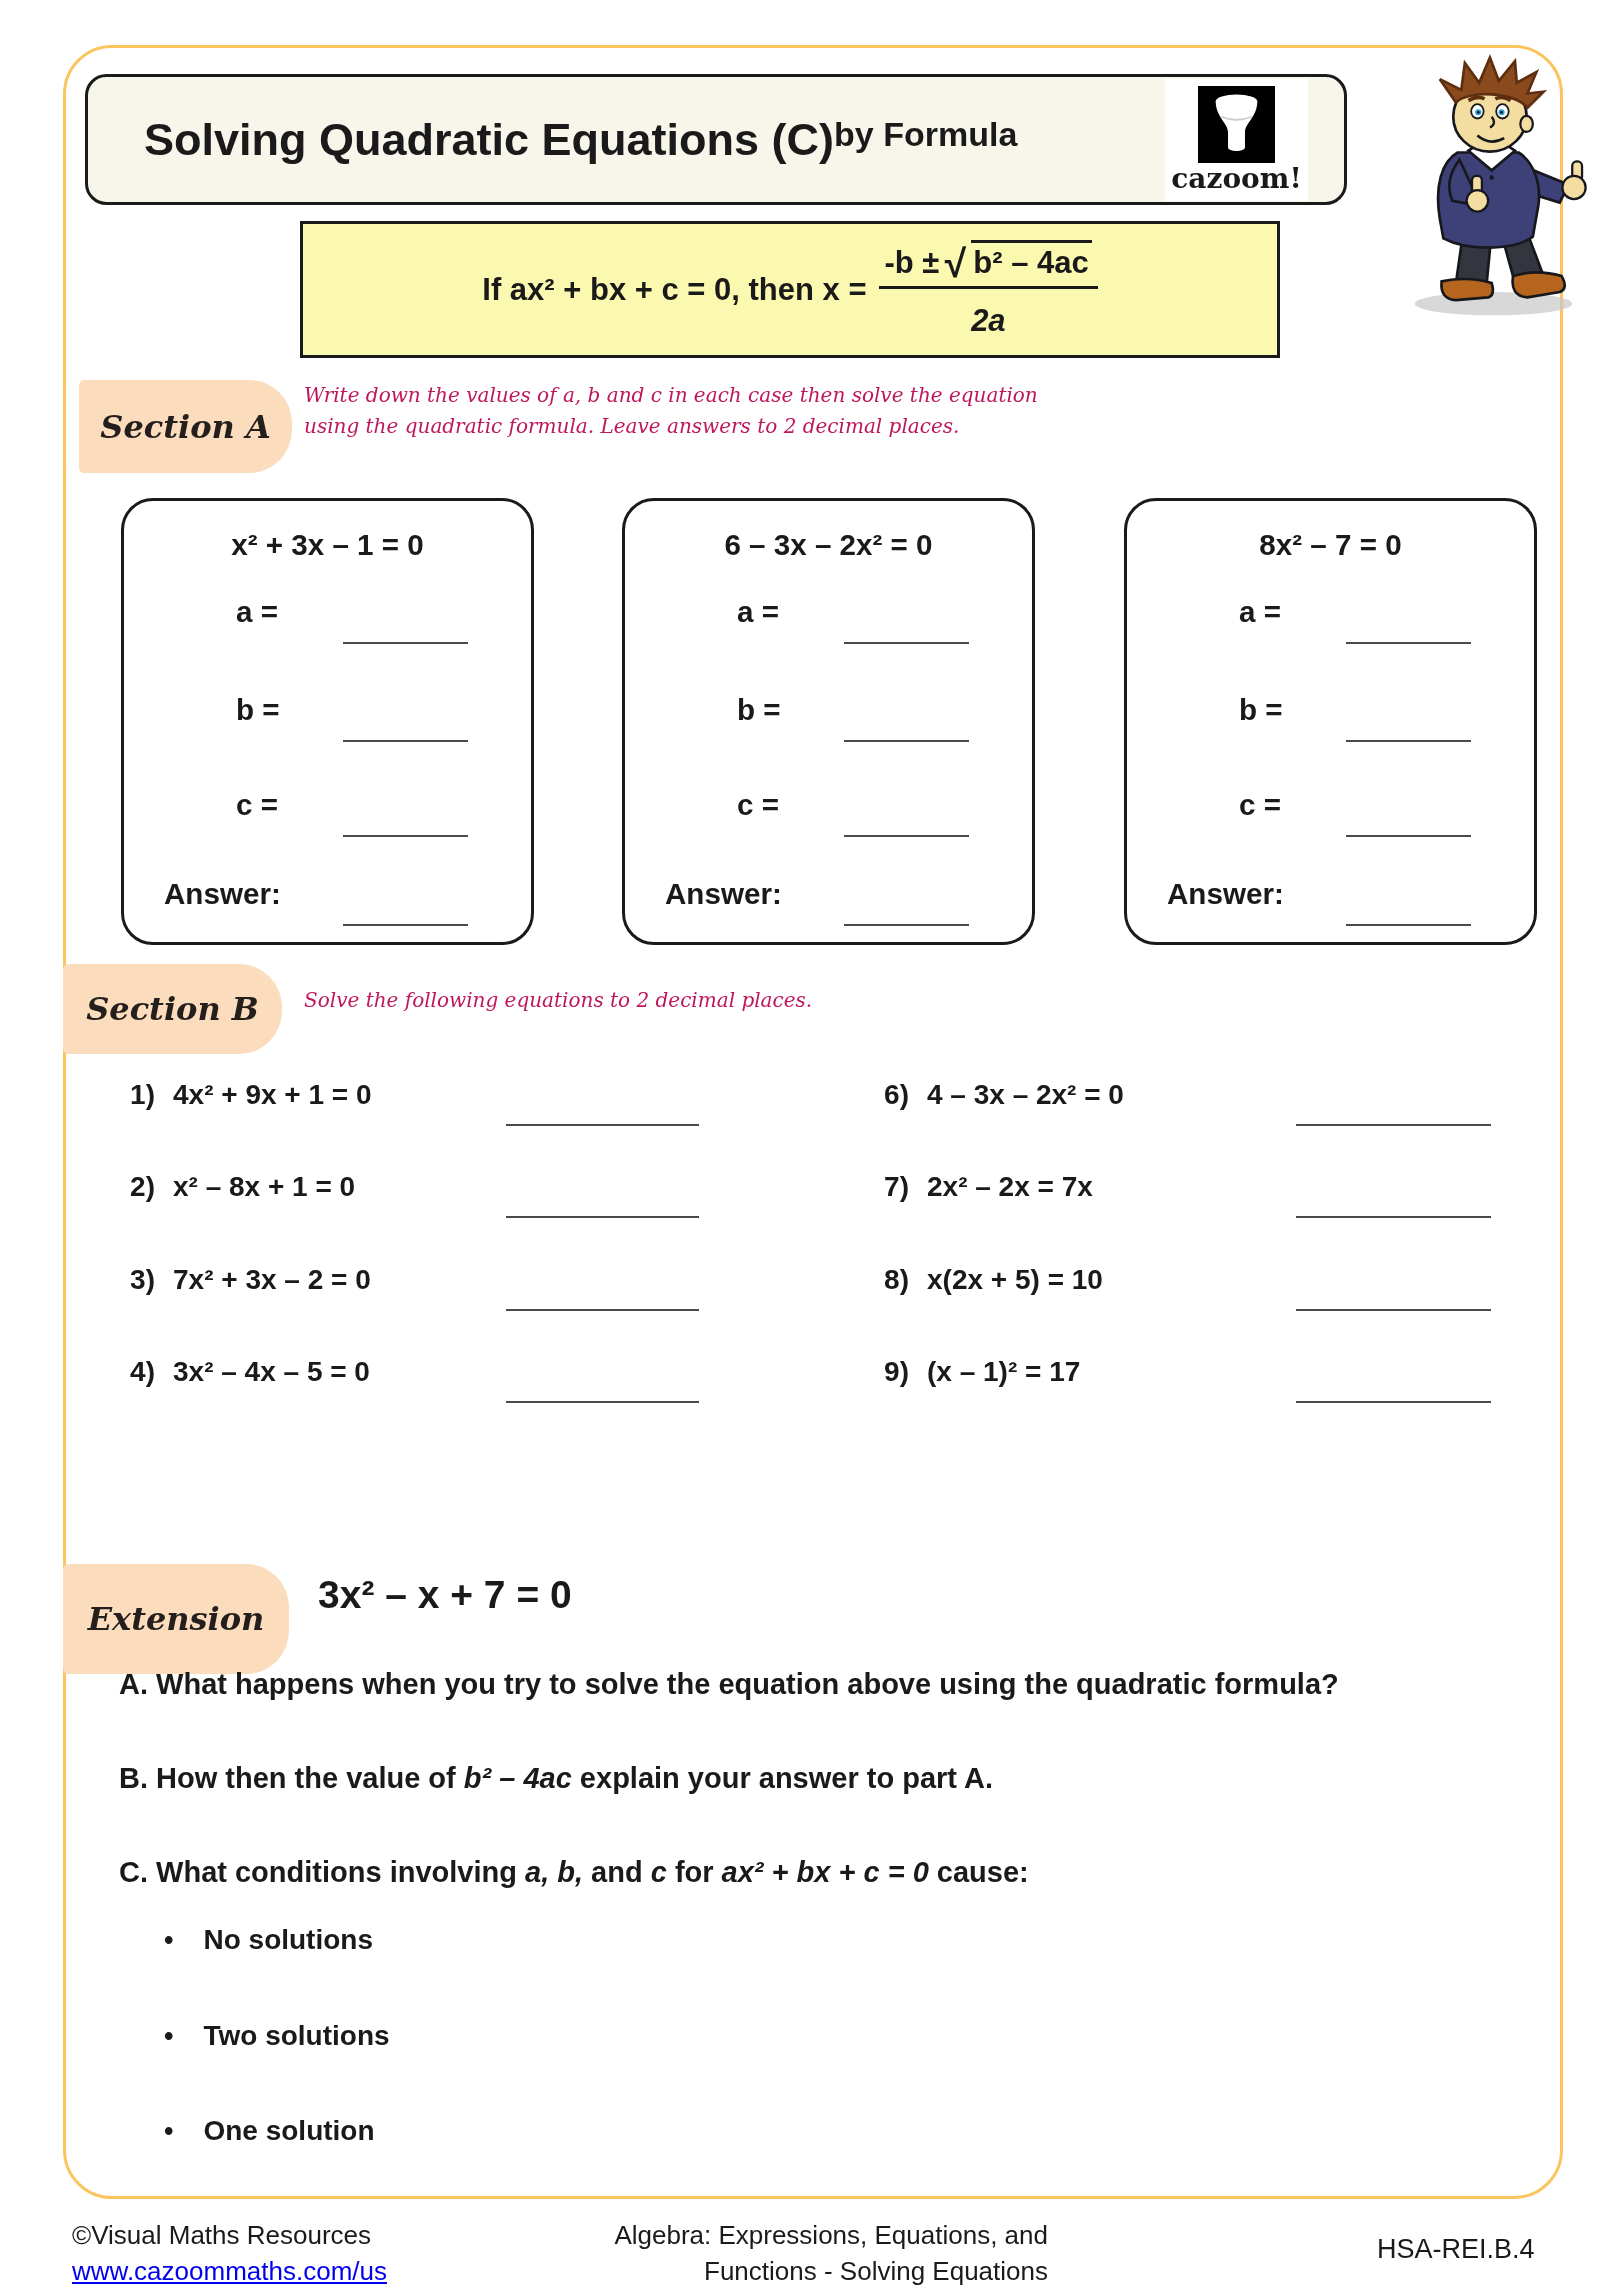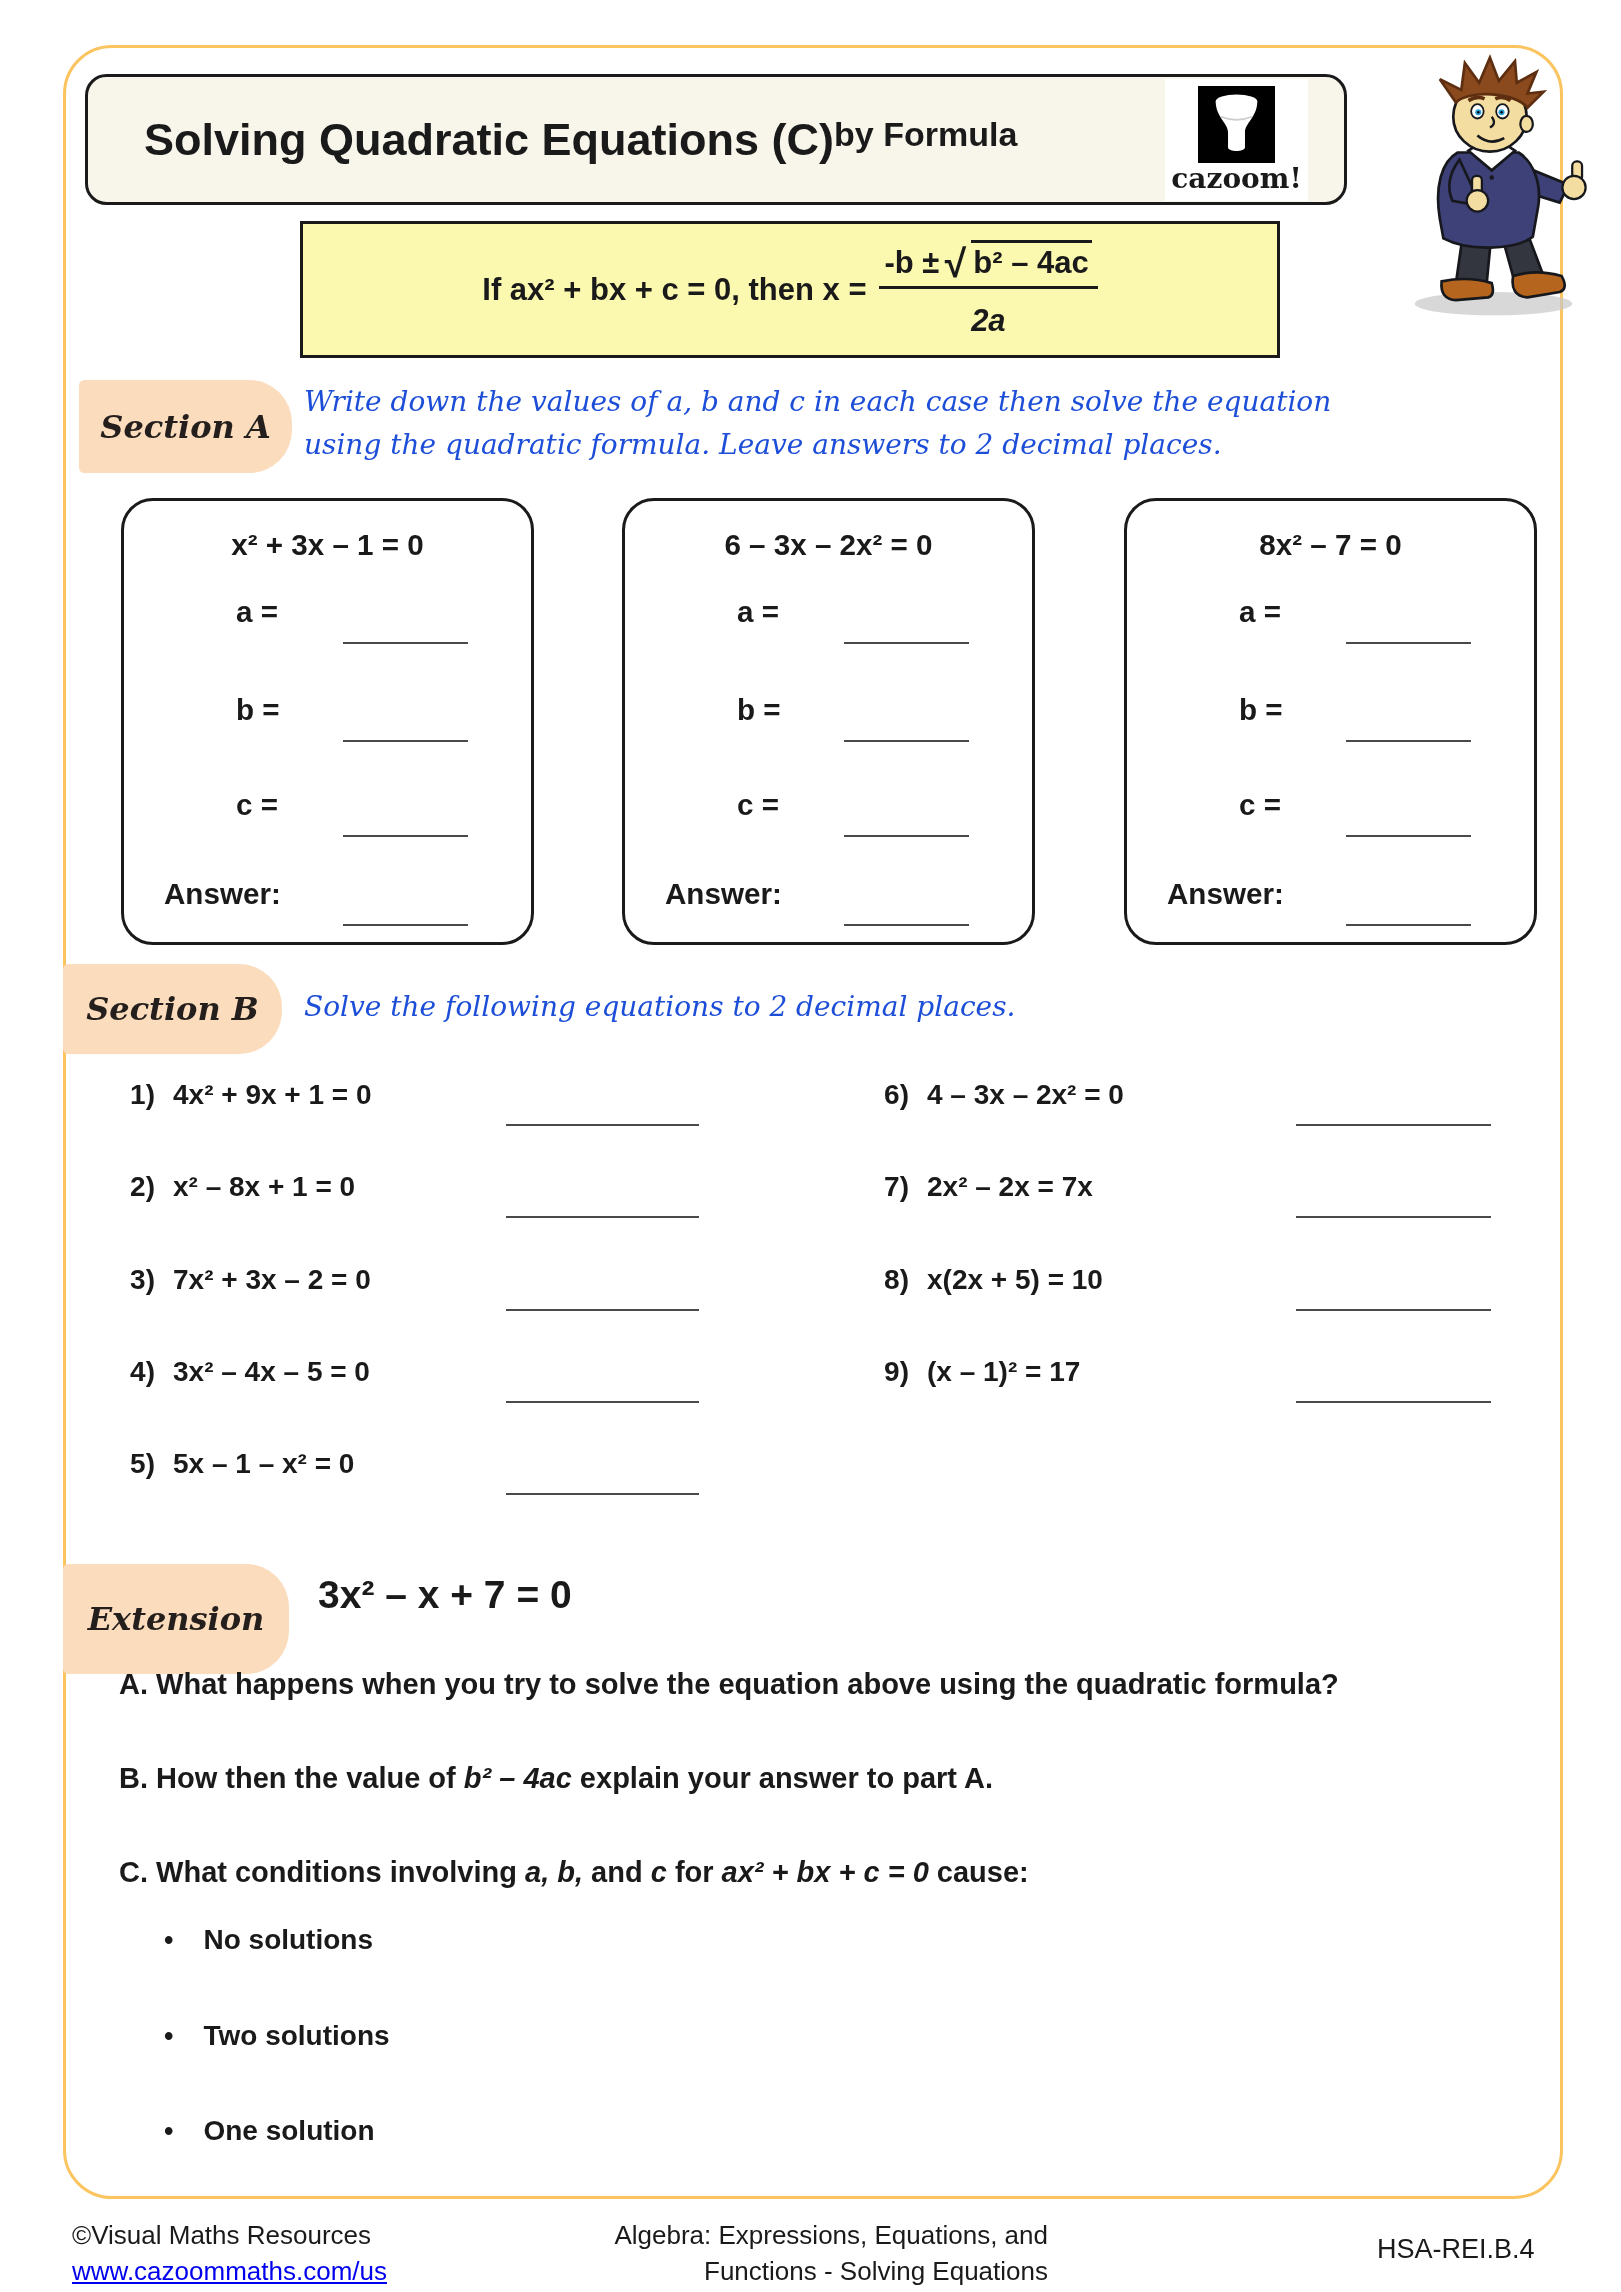--- a/index.html
+++ b/index.html
@@ -34,21 +34,21 @@
   .radicand{border-top:3.6px solid #1a1a1a;padding:1.8px 3.6px 0 1.8px;}
   .fbar{border-top:3.6px solid #1a1a1a;align-self:stretch;height:0;margin-top:1.8px;}
   .den{padding-top:14px;font-style:italic;}
 
   
   .sec-label{position:absolute;background:#FBDCBD;border-radius:5.4px 43px 43px 5.4px;
              display:flex;align-items:center;justify-content:center;
              font-family:"DejaVu Serif",serif;font-weight:bold;font-style:italic;
              font-size:32px;color:#241f1c;}
   .instr{position:absolute;font-family:"DejaVu Serif",serif;font-style:italic;
-         font-size:28px;line-height:1.55;color:#1d4ed8;}
+         font-size:20px;line-height:1.55;color:#be185d;}
 
   
   .sa-box{position:absolute;top:498px;width:407px;height:441px;background:#ffffff;
           border:3.6px solid #1a1a1a;border-radius:32px;}
   .sa-eq{margin-top:27px;text-align:center;font-weight:bold;font-size:29.6px;}
   .sa-row{position:absolute;left:0;right:0;height:63px;}
   .sa-label{position:absolute;left:112px;top:0;font-weight:bold;font-size:29.6px;}
   .sa-label.ansl{left:40px;}
   .sa-line{position:absolute;left:219px;top:47px;width:125px;border-bottom:2.7px solid #4a4a4a;}
 
@@ -230,24 +230,20 @@
     <div class="sb-line l"></div>
   </div>
   <div class="sb-row" style="left:121px;top:1264px;width:618px;">
     <span class="sb-num">3)</span><span class="sb-eq">7x² + 3x – 2 = 0</span>
     <div class="sb-line l"></div>
   </div>
   <div class="sb-row" style="left:121px;top:1356px;width:618px;">
     <span class="sb-num">4)</span><span class="sb-eq">3x² – 4x – 5 = 0</span>
     <div class="sb-line l"></div>
   </div>
-  <div class="sb-row" style="left:121px;top:1448px;width:618px;">
-    <span class="sb-num">5)</span><span class="sb-eq">5x – 1 – x² = 0</span>
-    <div class="sb-line l"></div>
-  </div>
 
   <div class="sb-row" style="left:842px;top:1079px;width:681px;">
     <span class="sb-num r">6)</span><span class="sb-eq">4 – 3x – 2x² = 0</span>
     <div class="sb-line r"></div>
   </div>
   <div class="sb-row" style="left:842px;top:1171px;width:681px;">
     <span class="sb-num r">7)</span><span class="sb-eq">2x² – 2x = 7x</span>
     <div class="sb-line r"></div>
   </div>
   <div class="sb-row" style="left:842px;top:1264px;width:681px;">

